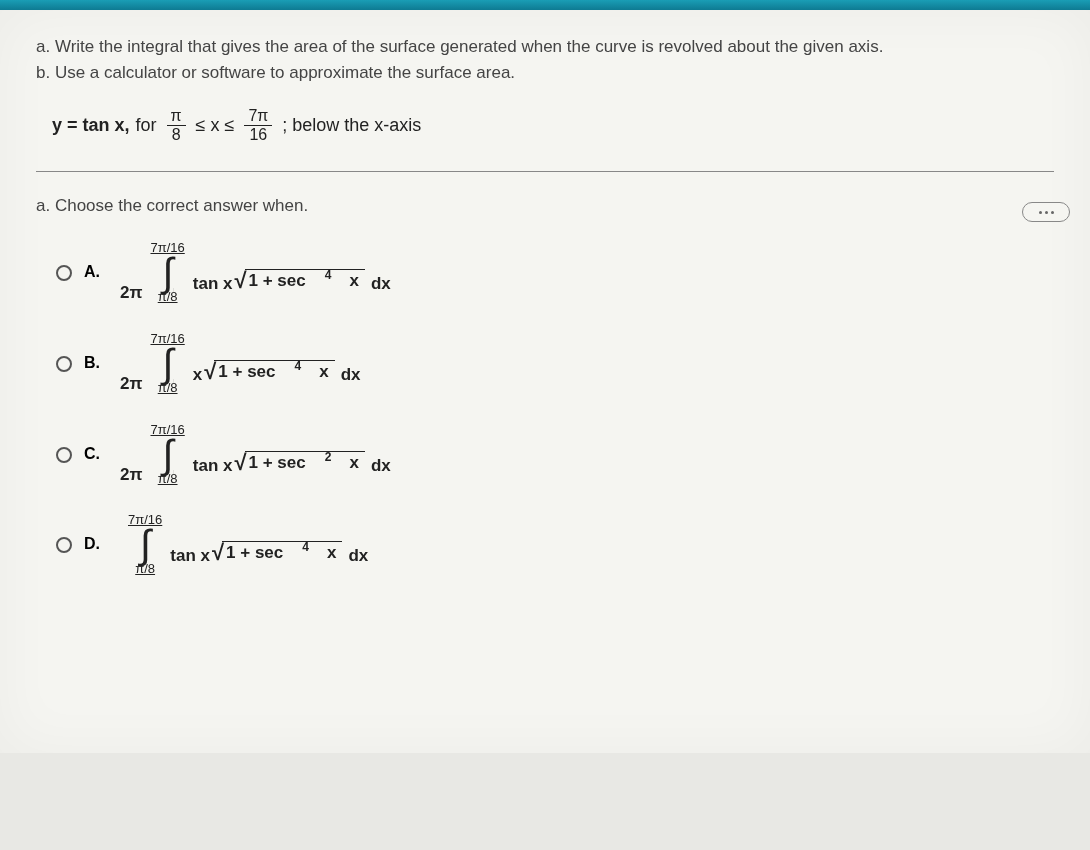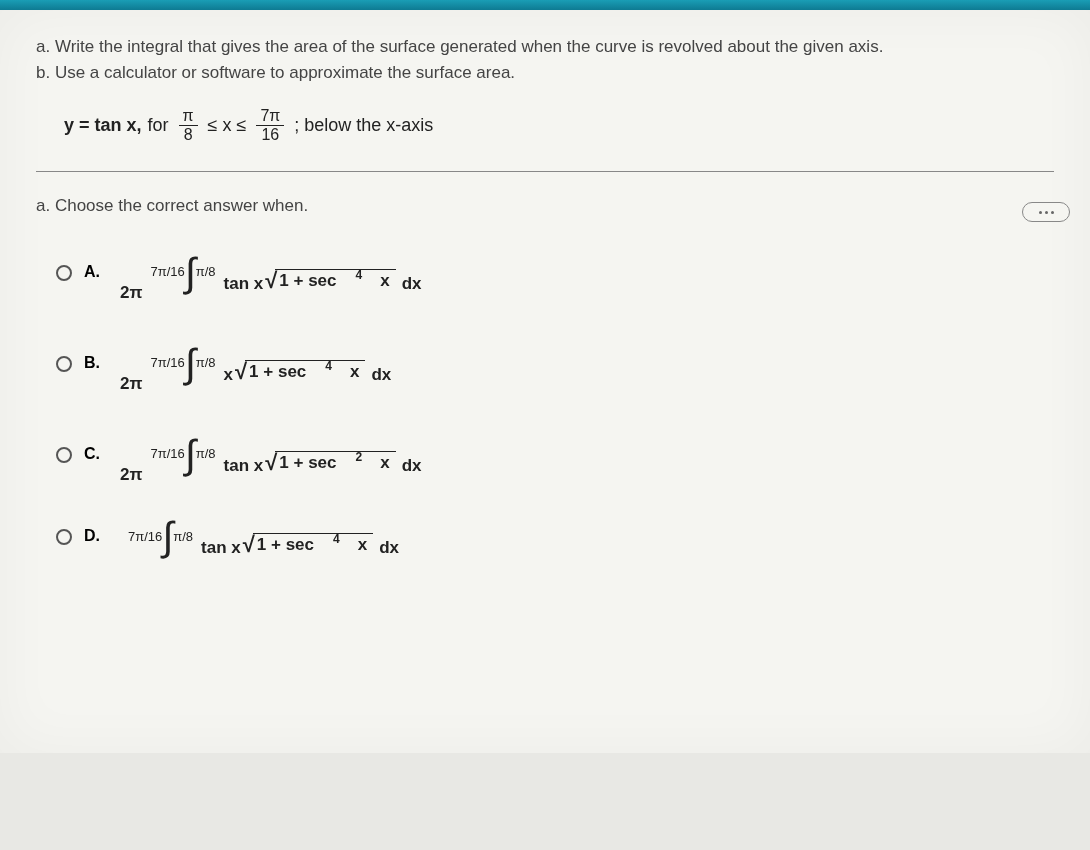--- a/index.html
+++ b/index.html
@@ -24,21 +24,21 @@
   }
   .question-text {
     font-size: 17px;
     color: #444;
     line-height: 1.5;
     margin-bottom: 22px;
   }
   .equation-row {
     font-size: 18px;
     color: #222;
-    margin-left: 28px;
+    margin-left: 16px;
     margin-bottom: 28px;
     display: flex;
     align-items: center;
     gap: 6px;
   }
   .bold { font-weight: bold; }
   .frac {
     display: inline-flex;
     flex-direction: column;
     align-items: center;
@@ -101,23 +101,24 @@
     display: flex;
     align-items: center;
     gap: 8px;
     font-size: 17px;
     font-weight: bold;
     color: #222;
   }
   .coef { font-size: 17px; margin-top: 43px; }
   .int-block {
     display: flex;
-    flex-direction: row;
+    flex-direction: column;
     align-items: center;
     line-height: 1;
+    text-decoration: underline;
   }
   .int-block .limit { font-size: 13px; font-weight: normal; }
   .int-sign { font-size: 40px; font-weight: normal; line-height: 0.8; margin: 2px 0; }
   .integrand { display: flex; align-items: baseline; gap: 2px; margin-top: 20px; }
   .sqrt {
     display: inline-flex;
     align-items: flex-start;
   }
   .sqrt-sign {
     font-size: 22px;

